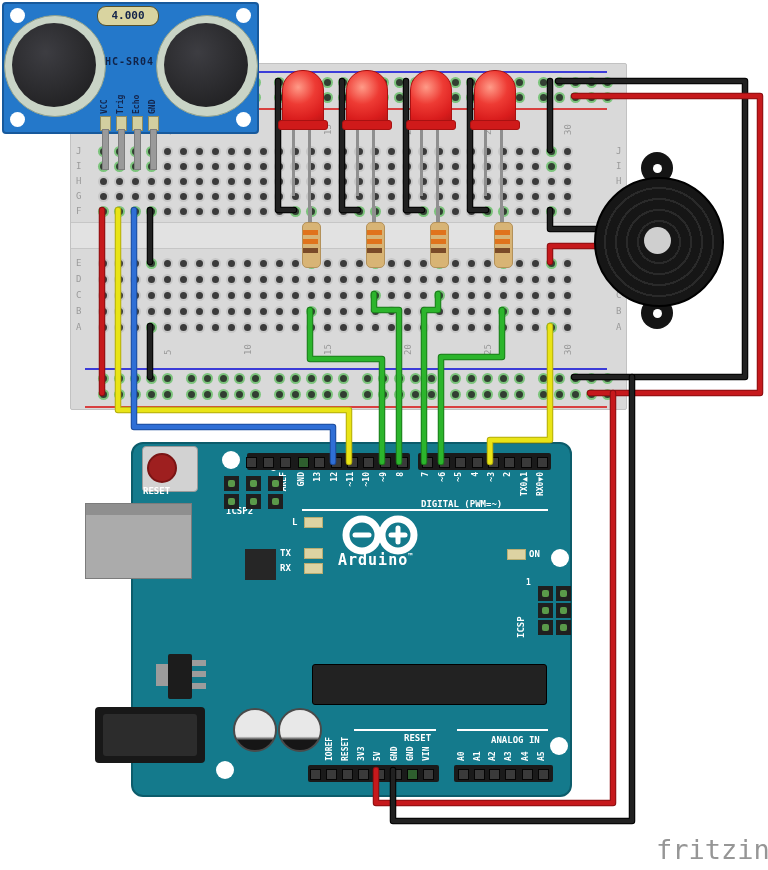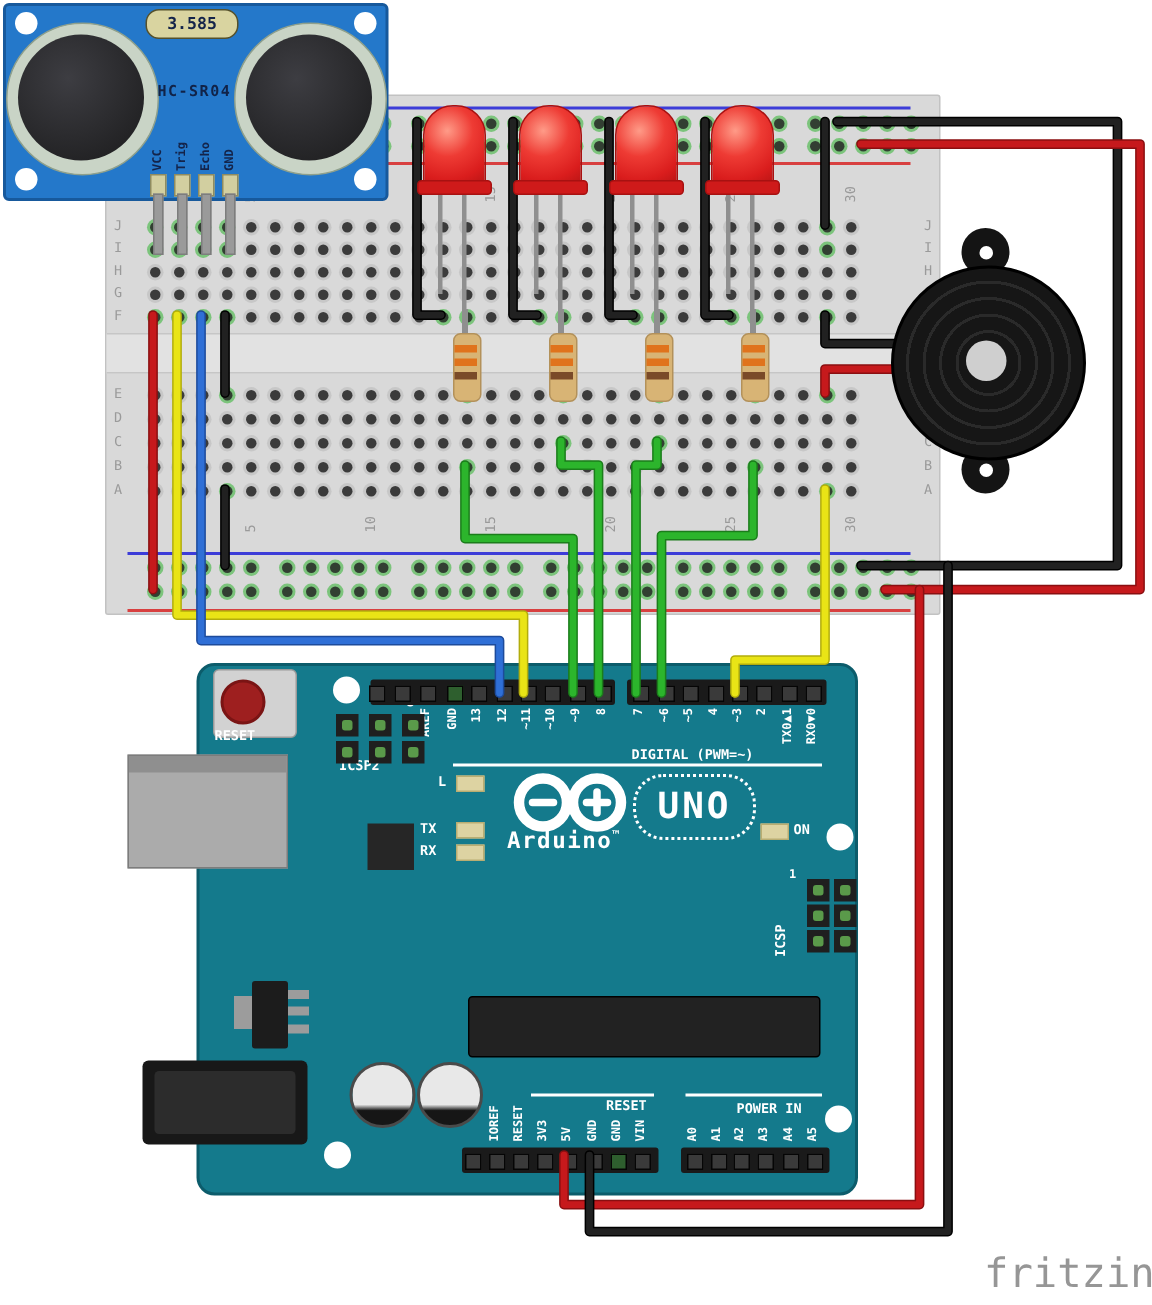--- a/index.html
+++ b/index.html
@@ -559,41 +559,40 @@
     <div>
       <div id="reset-body"></div>
       <div id="reset-cap"></div>
     </div>
     <div class="wcaption" style="left:10px;top:42px;">RESET</div>
     <div class="wcaption" style="left:93px;top:62px;">ICSP2</div>
     <div class="wcaption" style="left:288px;top:55px;">DIGITAL (PWM=~)</div>
     <div class="wline" style="left:169px;top:65px;width:246px;"></div>
     <div class="wcaption" style="left:271px;top:289px;">RESET</div>
     <div class="wline" style="left:221px;top:285px;width:82px;"></div>
-    <div class="wcaption" style="left:358px;top:291px;">POWER IN</div>
+    <div class="wcaption" style="left:358px;top:291px;">ANALOG IN</div>
     <div class="wline" style="left:324px;top:285px;width:91px;"></div>
 
     <div class="smled" style="left:171px;top:73px;"></div>
     <div class="wcaption" style="left:159px;top:73px;">L</div>
     <div class="smled" style="left:171px;top:104px;"></div>
     <div class="wcaption" style="left:147px;top:104px;">TX</div>
     <div class="smled" style="left:171px;top:119px;"></div>
     <div class="wcaption" style="left:147px;top:119px;">RX</div>
     <div class="smled" style="left:374px;top:105px;"></div>
     <div class="wcaption" style="left:396px;top:105px;">ON</div>
 
     <svg width="92" height="46" style="position:absolute;left:204px;top:68px;">
       <circle cx="25" cy="23" r="16" fill="none" stroke="#fff" stroke-width="7"></circle>
       <circle cx="61" cy="23" r="16" fill="none" stroke="#fff" stroke-width="7"></circle>
       <line x1="18" y1="23" x2="32" y2="23" stroke="#fff" stroke-width="5" stroke-linecap="round"></line>
       <line x1="54" y1="23" x2="68" y2="23" stroke="#fff" stroke-width="5" stroke-linecap="round"></line>
       <line x1="61" y1="16" x2="61" y2="30" stroke="#fff" stroke-width="5" stroke-linecap="round"></line>
     </svg>
     <div id="arduino-name"><span>Arduino</span><sup style="font-size:8px;">™</sup></div>
-    <div id="uno-box"><span>UNO</span></div>
 
     <div id="small-chip"></div>
     <div id="big-ic"></div>
 
     <div style="position:absolute;left:35px;top:210px;width:24px;height:45px;background:#1c1c1c;border-radius:2px;"></div>
     <div class="reg-tab" style="left:23px;top:220px;width:12px;height:22px;"></div>
     <div class="reg-tab" style="left:59px;top:216px;width:14px;height:6px;"></div>
     <div class="reg-tab" style="left:59px;top:227px;width:14px;height:6px;"></div>
     <div class="reg-tab" style="left:59px;top:239px;width:14px;height:6px;"></div>
     <div class="cap" style="left:100px;top:264px;"></div>
@@ -766,21 +765,21 @@
     <div class="corner-hole abs" style="left:6px;top:4px;"></div>
     <div class="corner-hole abs" style="left:232px;top:4px;"></div>
     <div class="corner-hole abs" style="left:6px;top:108px;"></div>
     <div class="corner-hole abs" style="left:232px;top:108px;"></div>
     <div class="transducer-ring abs" style="left:0px;top:11px;">
       <div class="transducer abs" style="left:7px;top:7px;"></div>
     </div>
     <div class="transducer-ring abs" style="left:152px;top:11px;">
       <div class="transducer abs" style="left:7px;top:7px;"></div>
     </div>
-    <div id="crystal" class="abs">3.585</div>
+    <div id="crystal" class="abs">4.000</div>
     <div id="sensor-name" class="abs">HC-SR04</div>
   <div class="sensor-pad abs" style="left: 96px; top: 112px;"></div>
       <div class="sensor-pin abs" style="left: 98px; top: 125px; height: 39px;"></div>
       <div class="sensor-pin-label" style="left: 96px; top: 110px;">VCC</div>
       <div class="sensor-pad abs" style="left: 112px; top: 112px;"></div>
       <div class="sensor-pin abs" style="left: 114px; top: 125px; height: 39px;"></div>
       <div class="sensor-pin-label" style="left: 112px; top: 110px;">Trig</div>
       <div class="sensor-pad abs" style="left: 128px; top: 112px;"></div>
       <div class="sensor-pin abs" style="left: 130px; top: 125px; height: 39px;"></div>
       <div class="sensor-pin-label" style="left: 128px; top: 110px;">Echo</div>

